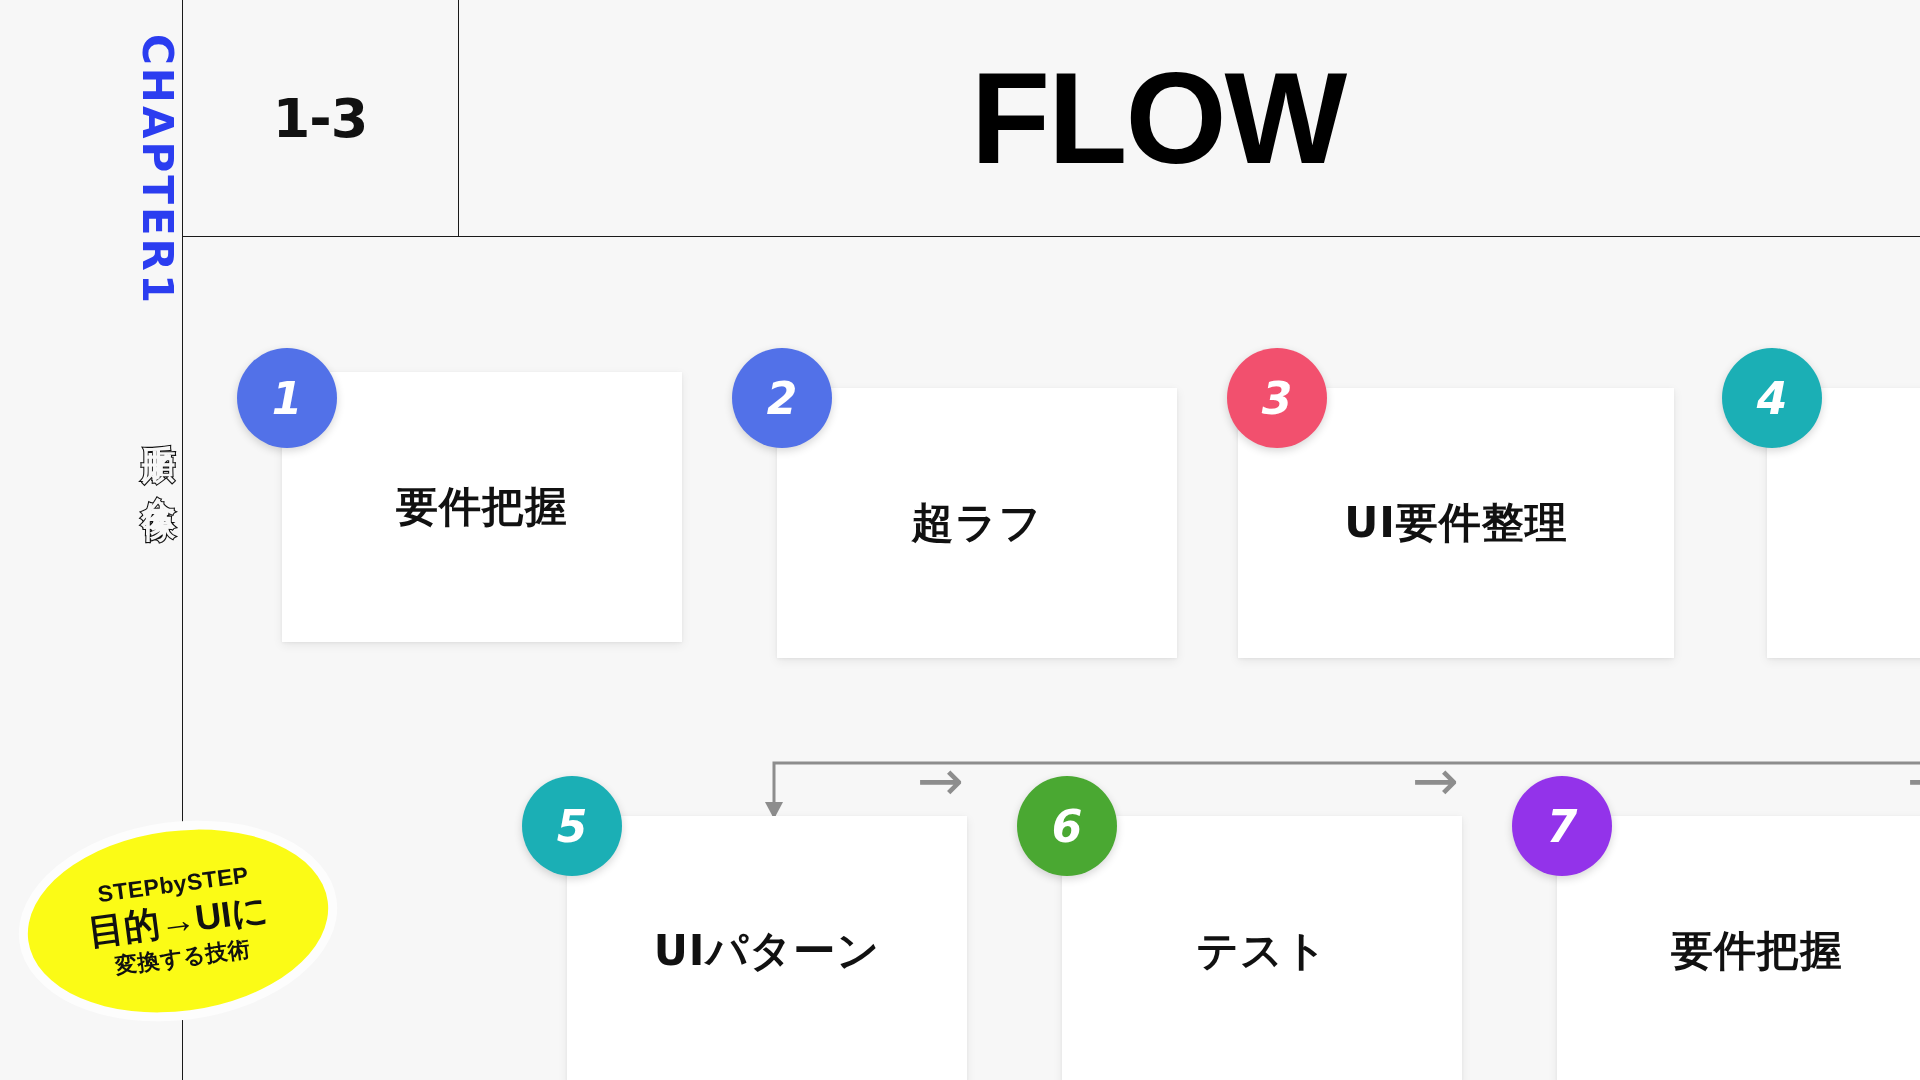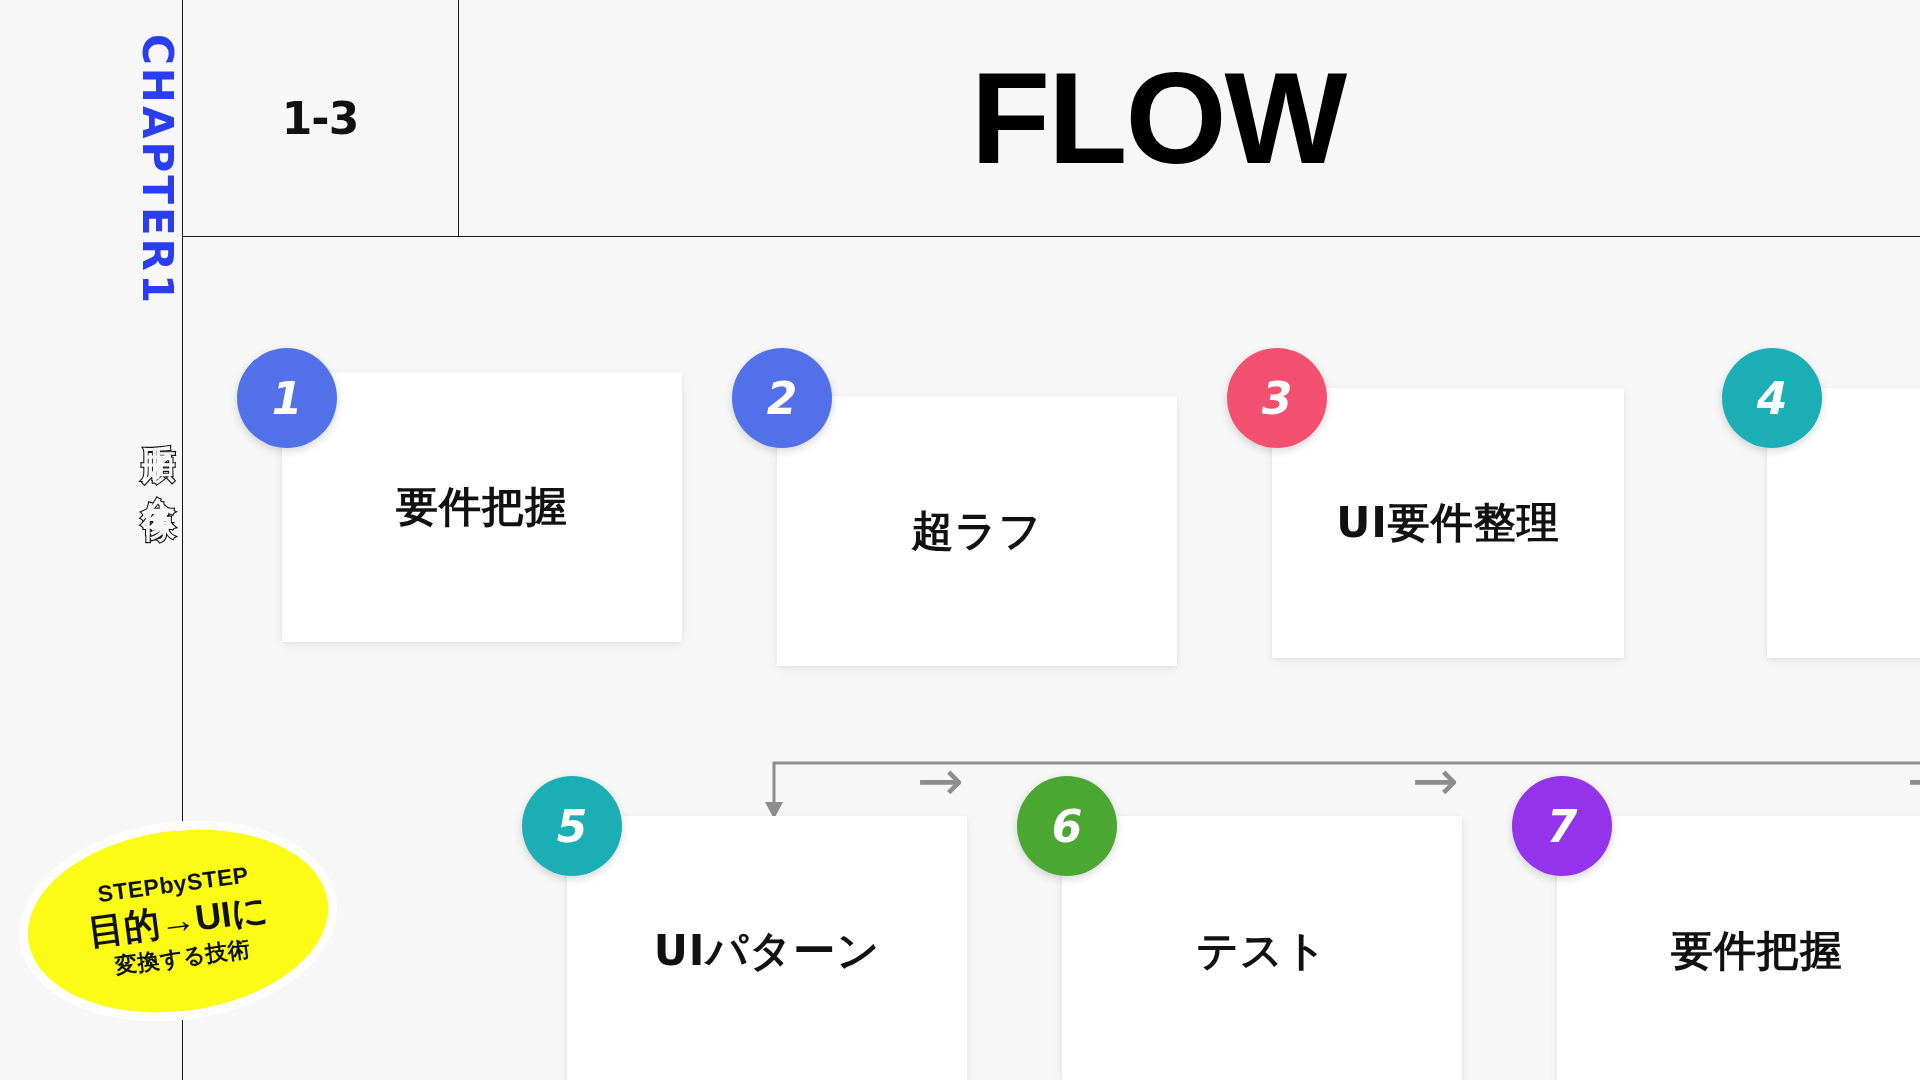--- a/index.html
+++ b/index.html
@@ -65,21 +65,21 @@
     box-shadow:0 0 0 0 rgba(0,0,0,0);
   }
   .stamp-l1 { font-size:23px; font-weight:900; letter-spacing:.5px; line-height:1.05; }
   .stamp-l2 { font-size:36px; font-weight:900; letter-spacing:0px; line-height:1.25; margin-top:2px;}
   .stamp-l3 { font-size:22px; font-weight:800; letter-spacing:.5px; line-height:1.1; margin-top:3px;}
 
   
   .head-num {
     position:absolute; left:182px; top:0; width:276px; height:236px;
     display:flex; align-items:center; justify-content:center;
-    font-size:44px; font-weight:800; color:#111; letter-spacing:-1px;
+    font-size:54px; font-weight:800; color:#111; letter-spacing:-1px;
     font-family:"DejaVu Sans", sans-serif;
   }
   .head-title {
     position:absolute; left:459px; top:0; width:1461px; height:236px;
     display:flex; align-items:center; justify-content:center;
     font-size:130px; font-weight:800; color:#000;
     letter-spacing:-2px; line-height:1;
     font-family:"Liberation Sans", sans-serif;
     padding-right:63px;
   }
@@ -144,29 +144,29 @@
     </svg>
 
     <div class="card" style="left:100px; top:136px; width:400px; height:270px;">
       <span class="card-title">要件把握</span>
     </div>
     <div class="badge" style="left:55px; top:112px; background:#5271e8;">
       <span>1</span>
     </div>
     <div class="arrow" style="left:735px; top:517px;">→</div>
 
-    <div class="card" style="left:595px; top:160px; width:400px; height:270px;">
+    <div class="card" style="left:595px; top:152px; width:400px; height:270px;">
       <span class="card-title">超ラフ</span>
     </div>
     <div class="badge" style="left:550px; top:112px; background:#5271e8;">
       <span>2</span>
     </div>
     <div class="arrow" style="left:1230px; top:517px;">→</div>
 
-    <div class="card" style="left:1090px; top:152px; width:352px; height:270px;text-align:center;">
+    <div class="card" style="left:1056px; top:152px; width:436px; height:270px;text-align:center;">
       <span class="card-title">UI要件整理</span>
     </div>
     <div class="badge" style="left:1045px; top:112px; background:#f2506e;">
       <span>3</span>
     </div>
     <div class="arrow" style="left:1725px; top:517px;">→</div>
 
     <div class="card" style="left:1585px; top:152px; width:400px; height:270px;">
       <span class="card-title"></span>
     </div>

